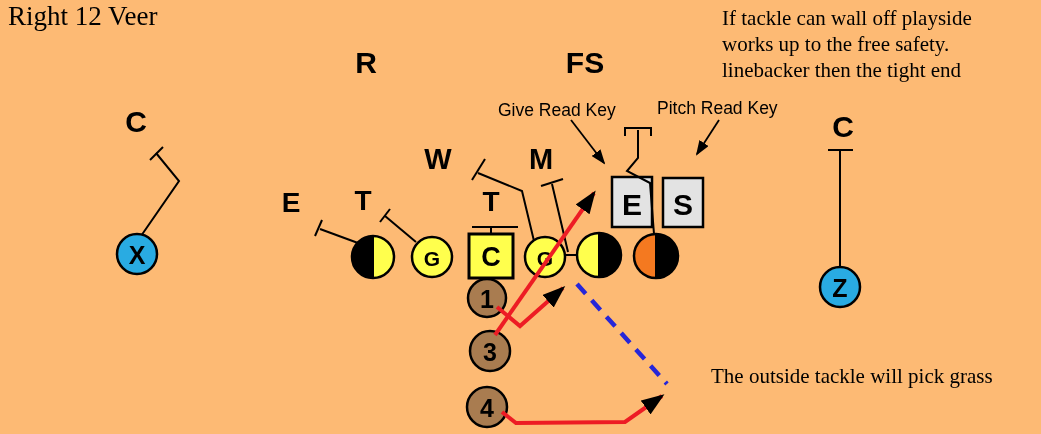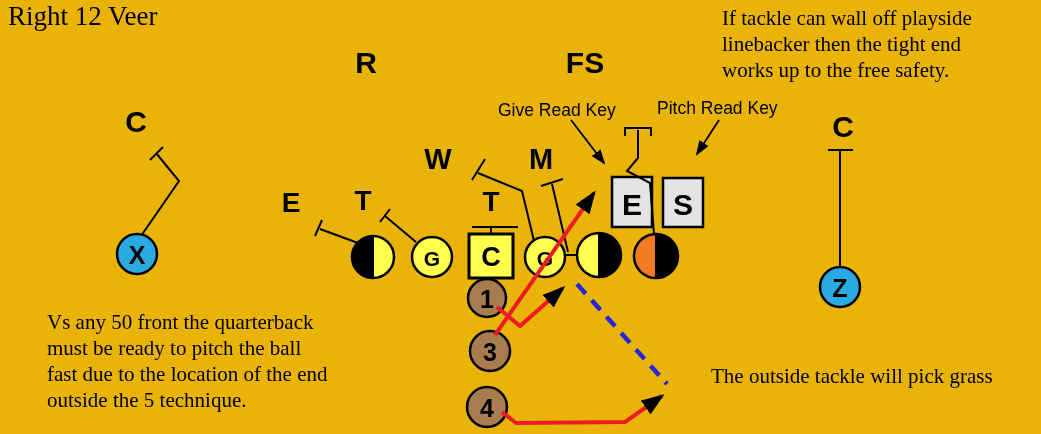--- a/index.html
+++ b/index.html
@@ -1,16 +1,16 @@
 <!DOCTYPE html>
 <html><head>
 <meta charset="utf-8">
 <style>
   html,body { margin:0; padding:0; background:#ffffff; }
-  .stage { position:relative; width:1041px; height:434px; background:#eab308; overflow:hidden; }
+  .stage { position:relative; width:1041px; height:434px; background:#fdba74; overflow:hidden; }
   .stage svg { position:absolute; left:0; top:0; }
   .title { position:absolute; left:8px; top:1px; font-family:"Liberation Serif", serif;
            font-size:27px; color:#000; white-space:nowrap; }
   .note { position:absolute; font-family:"Liberation Serif", serif; font-size:21px;
           line-height:26px; color:#000; white-space:nowrap; }
   .note-top-right { left:722px; top:5px; }
   .note-bottom-left { left:47px; top:309px; }
   .note-bottom-right { left:711px; top:363px; }
   text { fill:#000; }
   .lbl { font-family:"Liberation Sans", sans-serif; font-weight:bold; text-anchor:middle; }
@@ -18,30 +18,24 @@
 </style>
 </head>
 <body>
 
 <div class="stage">
 
   <div class="title">Right 12 Veer</div>
 
   <div class="note note-top-right">
     <div>If tackle can wall off playside</div>
+    <div>works up to the free safety.</div>
     <div>linebacker then the tight end</div>
-    <div>works up to the free safety.</div>
   </div>
 
-  <div class="note note-bottom-left">
-    <div>Vs any 50 front the quarterback</div>
-    <div>must be ready to pitch the ball</div>
-    <div>fast due to the location of the end</div>
-    <div>outside the 5 technique.</div>
-  </div>
 
   <div class="note note-bottom-right">
     <div>The outside tackle will pick grass</div>
   </div>
 
   <svg width="1041" height="434" viewBox="0 0 1041 434">
     <defs>
       <marker id="ah-sm" markerUnits="userSpaceOnUse" markerWidth="15" markerHeight="11" viewBox="0 0 15 11" refX="13" refY="5.5" orient="auto">
         <path d="M0,0 L15,5.5 L0,11 Z" fill="#000"></path>
       </marker>

